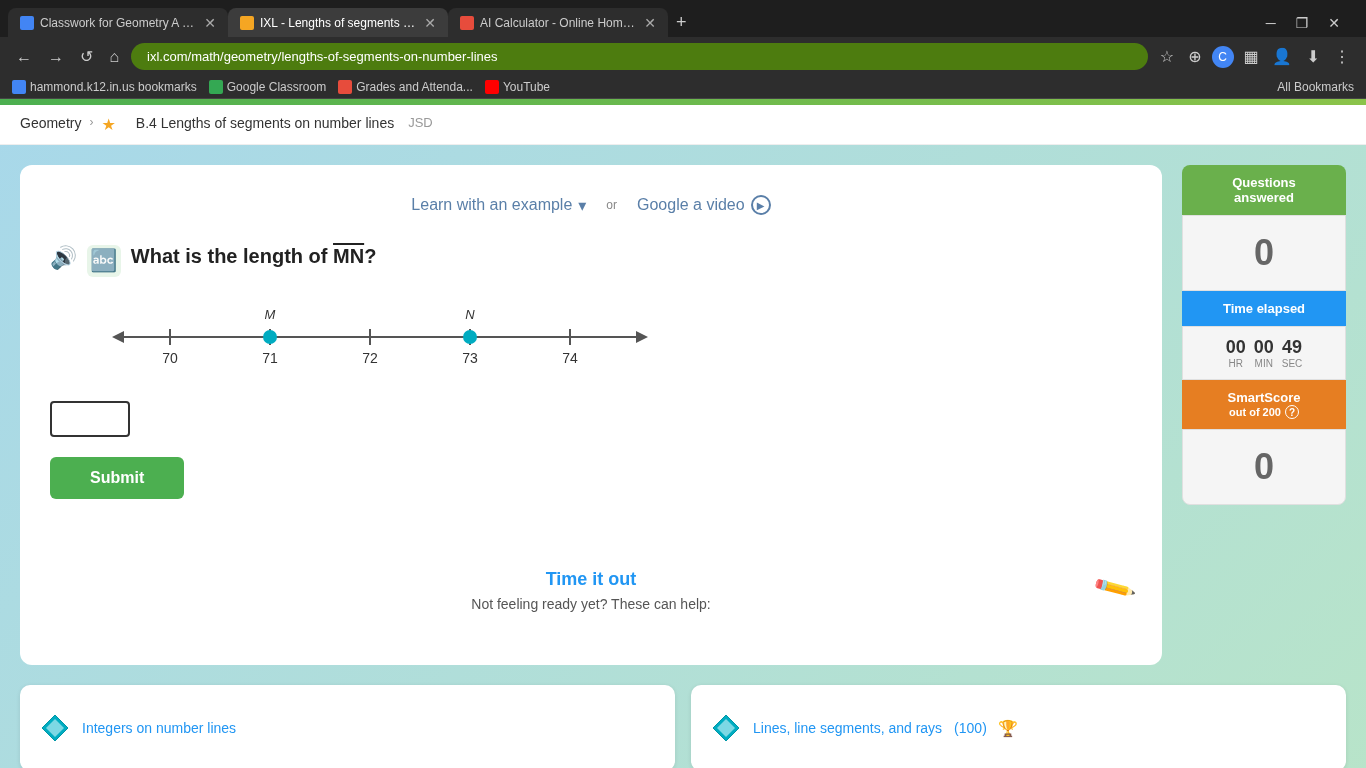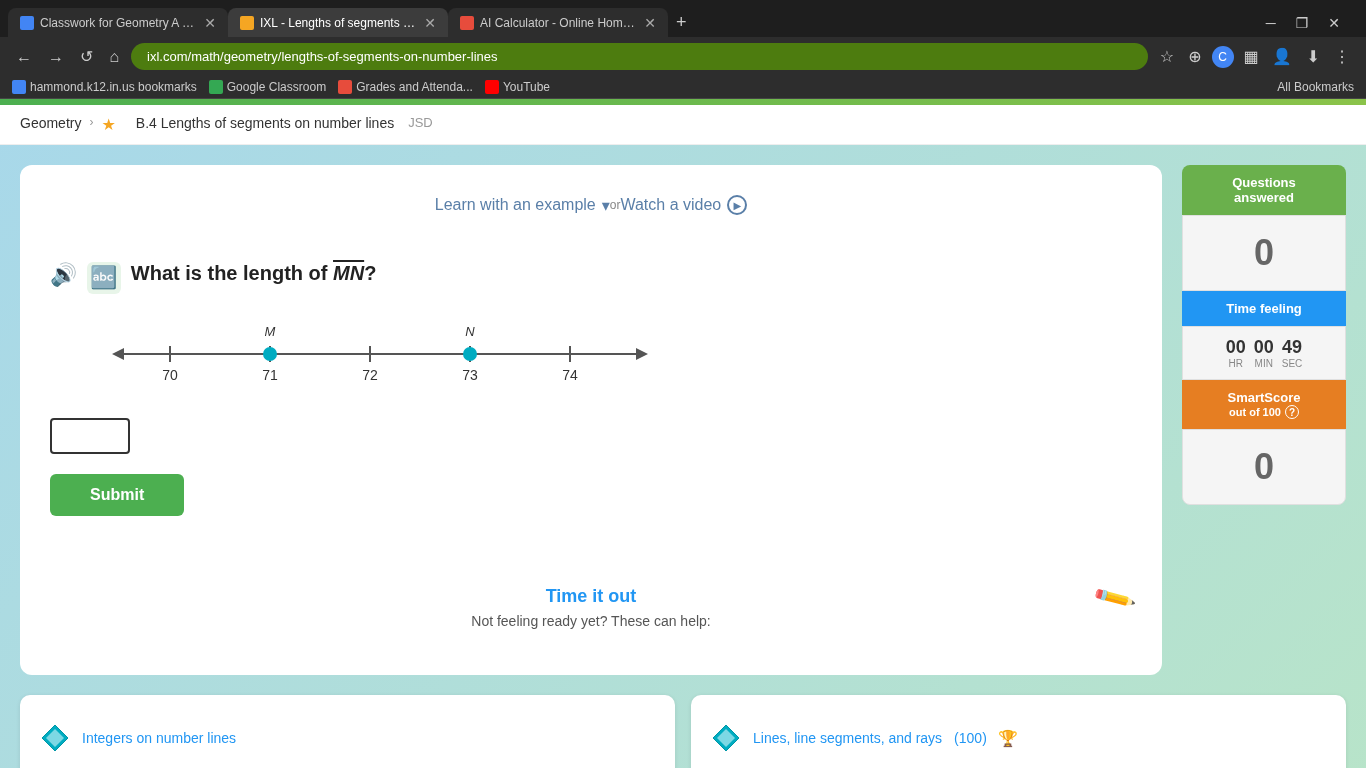--- a/index.html
+++ b/index.html
@@ -38,32 +38,32 @@
     .breadcrumb-sep { color: #999; font-size: 12px; }
     .breadcrumb-star { color: #f5a623; font-size: 16px; }
     .breadcrumb-current { color: #333; font-weight: 500; padding-left: 12px; }
     .breadcrumb-code { color: #999; font-size: 13px; margin-left: 6px; }
 
     
     .main-content { display: flex; padding: 20px; gap: 20px; }
     .content-card { background: #fff; border-radius: 12px; flex: 1; padding: 30px; min-height: 500px; position: relative; }
 
     
-    .top-links { display: flex; align-items: center; justify-content: center; margin-bottom: 47px; }
+    .top-links { display: flex; align-items: center; justify-content: center; gap: 20px; margin-bottom: 30px; }
     .example-link { color: #5a7fa8; font-size: 16px; cursor: pointer; display: flex; align-items: center; gap: 6px; }
     .or-text { color: #888; font-size: 12px; }
     .video-link { color: #5a7fa8; font-size: 16px; cursor: pointer; display: flex; align-items: center; gap: 6px; }
     .play-circle { width: 20px; height: 20px; border: 2px solid #5a7fa8; border-radius: 50%; display: inline-flex; align-items: center; justify-content: center; font-size: 10px; }
 
     
     .question-area { display: flex; align-items: flex-start; gap: 10px; margin-bottom: 20px; }
     .sound-icon { color: #2196F3; font-size: 22px; cursor: pointer; }
     .translate-icon { color: #4caf50; font-size: 22px; cursor: pointer; background: #e8f5e9; border-radius: 6px; padding: 3px; }
     .question-text { font-size: 20px; font-weight: bold; color: #222; }
-    .overline { text-decoration: overline; font-style: italic; }
+    .overline { text-decoration: overline; }
 
     
     .number-line-container { margin: 20px 0 20px 40px; }
     .number-line-svg { width: 580px; height: 80px; }
 
     
     .answer-input { width: 80px; height: 36px; border: 2px solid #333; border-radius: 4px; font-size: 16px; padding: 4px 8px; outline: none; margin-bottom: 20px; display: block; }
 
     
     .submit-btn { background: #4caf50; color: #fff; border: none; border-radius: 6px; padding: 12px 40px; font-size: 16px; font-weight: bold; cursor: pointer; }
@@ -181,21 +181,21 @@
 
     <div class="content-card">
       
       <div class="top-links">
         <div class="example-link">
           <span>Learn with an example</span>
           <span>▾</span>
         </div>
         <span class="or-text">or</span>
         <div class="video-link">
-          <span>Watch a video</span>
+          <span>Google a video</span>
           <span class="play-circle">▶</span>
         </div>
       </div>
 
       
       <div class="question-area">
         <span class="sound-icon">🔊</span>
         <span class="translate-icon">🔤</span>
         <span class="question-text">
           <span>What is the length of </span><span class="overline">MN</span><span>?</span>
@@ -249,39 +249,39 @@
       </div>
     </div>
 
     <div class="sidebar">
       <div class="questions-answered">
         <span>Questions<br>answered</span>
       </div>
       <div class="score-box">
         <span class="score-number">0</span>
       </div>
-      <div class="time-elapsed">Time feeling</div>
+      <div class="time-elapsed">Time elapsed</div>
       <div class="time-display">
         <div class="time-unit">
           <div class="time-num">00</div>
           <div class="time-label">HR</div>
         </div>
         <div class="time-unit">
           <div class="time-num">00</div>
           <div class="time-label">MIN</div>
         </div>
         <div class="time-unit">
           <div class="time-num">49</div>
           <div class="time-label">SEC</div>
         </div>
       </div>
       <div class="smart-score">
         <div>SmartScore</div>
         <div class="smart-sub">
-          <span>out of 100</span>
+          <span>out of 200</span>
           <span class="help-circle">?</span>
         </div>
       </div>
       <div class="smart-score-box">
         <span class="score-number">0</span>
       </div>
     </div>
   </div>
 
   <div class="helper-cards">

